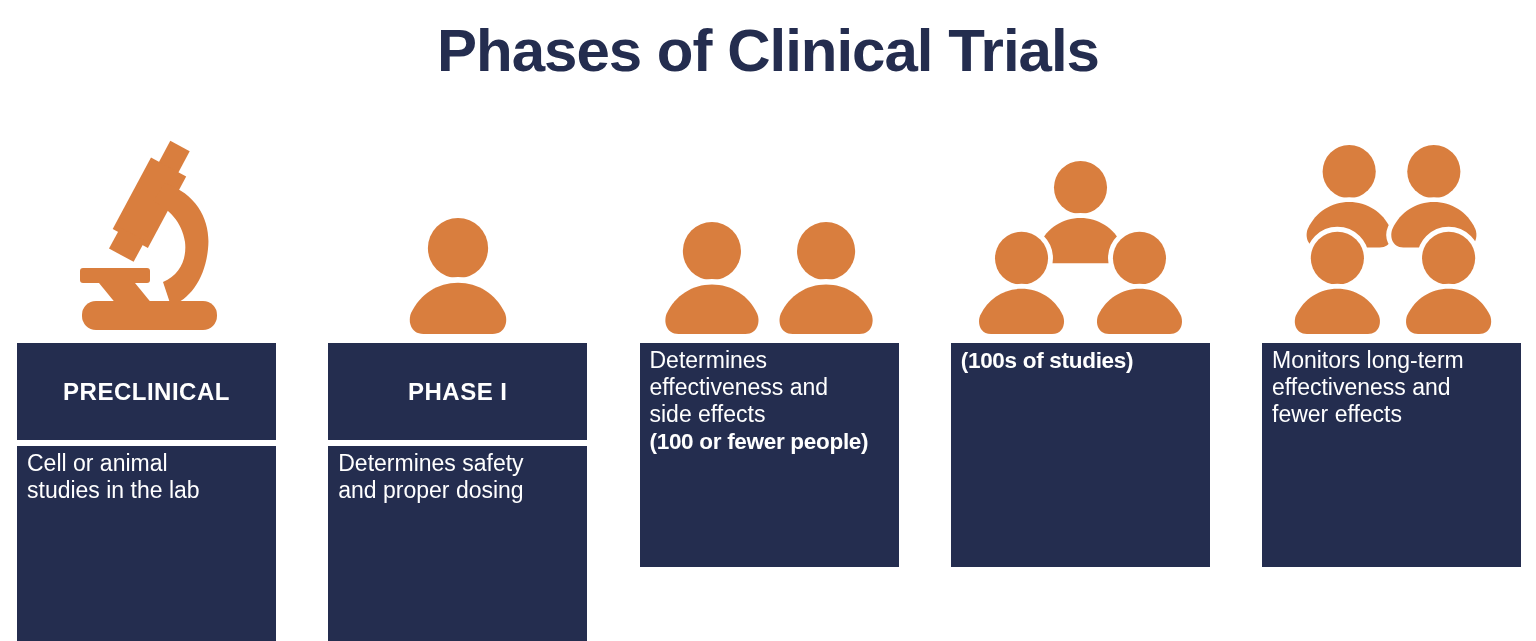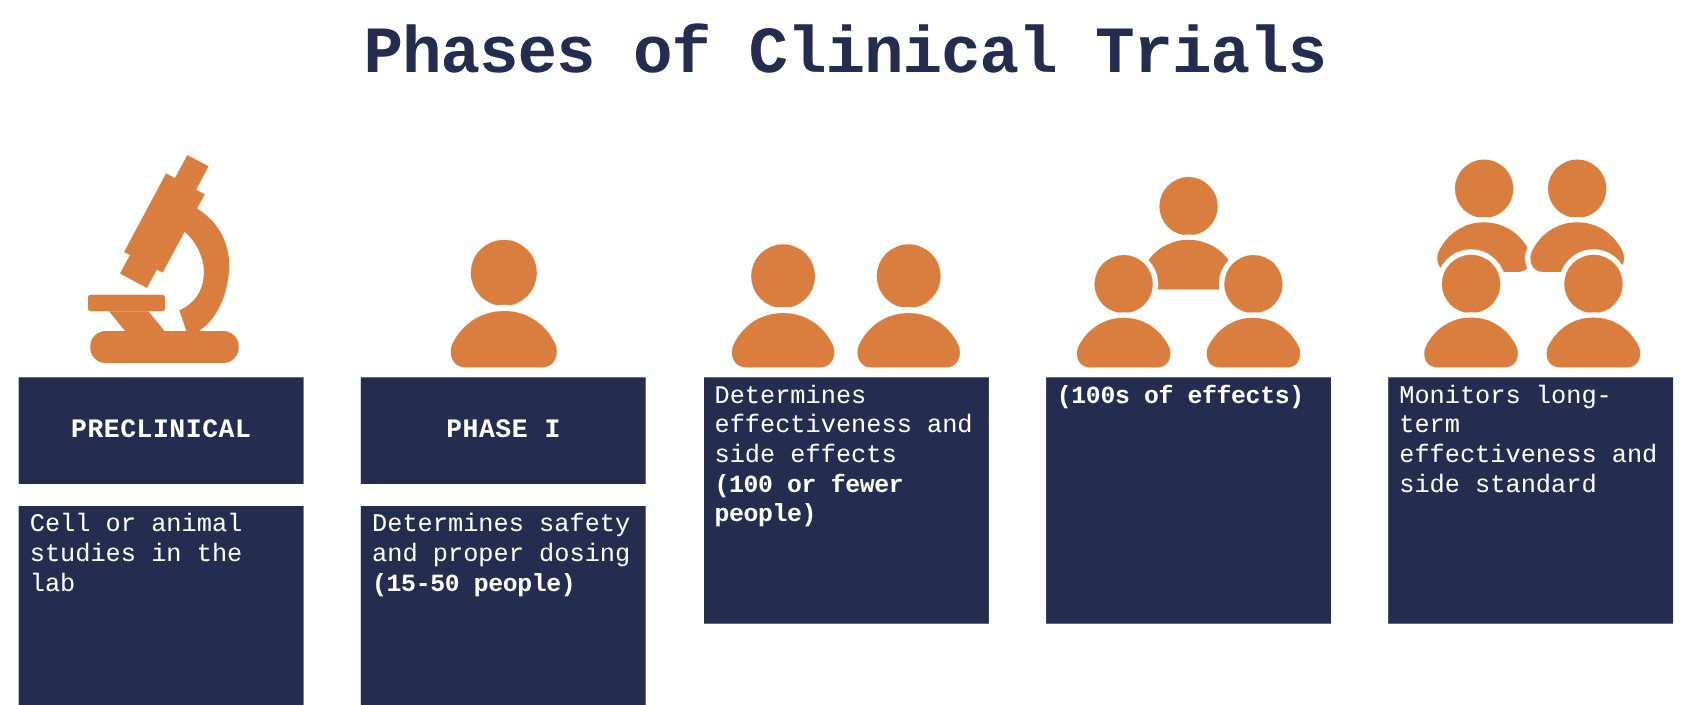--- a/index.html
+++ b/index.html
@@ -1,20 +1,20 @@
 <!DOCTYPE html>
 <html><head>
 <meta charset="utf-8">
 <style>
   html,body { margin:0; padding:0; background:#ffffff; }
   .page {
     position:relative;
     width:1536px; height:641px;
     background:#ffffff;
-    font-family:Liberation Mono, monospace;
+    font-family:Liberation Sans, sans-serif;
     overflow:hidden;
   }
   .title {
     position:absolute; top:16px; left:0; right:0;
     text-align:center;
     font-size:60px; font-weight:bold; letter-spacing:-1px;
     color:#242d4f;
   }
   .columns {
     position:absolute; top:120px; left:17px; width:1504px;
@@ -28,21 +28,21 @@
   }
   .icon-area svg { overflow:visible; display:block; }
   .person-glyph {
     fill:#d97e3e;
     stroke:#ffffff; stroke-width:10; paint-order:stroke;
     stroke-linejoin:round;
   }
   .header-box {
     height:97px; background:#242d4f;
     display:flex; align-items:center; justify-content:center;
-    margin-bottom:20px;
+    margin-bottom:6px;
   }
   .header-label {
     color:#ffffff; font-size:24px; font-weight:bold; letter-spacing:0.5px;
   }
   .body-box {
     height:224px; background:#242d4f; box-sizing:border-box;
     padding:4px 10px 0;
     color:#ffffff; text-align:left;
     font-size:23px; line-height:27px;
   }
@@ -96,21 +96,20 @@
         <svg width="112" height="116" viewBox="0 0 100 104">
           <use class="person-glyph" href="#person-glyph-def"></use>
         </svg>
       </div>
       <div class="header-box">
         <span class="header-label">PHASE I</span>
       </div>
       <div class="body-box">
         <div class="desc">Determines safety
 and proper dosing</div>
-        <div class="population">(15-50 people)</div>
       </div>
     </div>
 
     <div class="column">
       <div class="icon-area">
         <svg width="222" height="112" viewBox="0 0 206 104">
           <use class="person-glyph" href="#person-glyph-def"></use>
           <use class="person-glyph" href="#person-glyph-def" transform="translate(106,0)"></use>
         </svg>
       </div>
@@ -124,34 +123,34 @@
 
     <div class="column">
       <div class="icon-area">
         <svg width="217" height="173" viewBox="0 0 220 176">
           <use class="person-glyph" href="#person-glyph-def" transform="translate(60,0)"></use>
           <use class="person-glyph" href="#person-glyph-def" transform="translate(0,72)"></use>
           <use class="person-glyph" href="#person-glyph-def" transform="translate(120,72)"></use>
         </svg>
       </div>
       <div class="body-box">
-        <div class="population">(100s of effects)</div>
+        <div class="population">(100s of studies)</div>
       </div>
     </div>
 
     <div class="column">
       <div class="icon-area">
         <svg width="220" height="189" viewBox="0 0 223 192">
           <use class="person-glyph" href="#person-glyph-def" transform="translate(18,0)"></use>
           <use class="person-glyph" href="#person-glyph-def" transform="translate(104,0)"></use>
           <use class="person-glyph" href="#person-glyph-def" transform="translate(6,88)"></use>
           <use class="person-glyph" href="#person-glyph-def" transform="translate(119,88)"></use>
         </svg>
       </div>
       <div class="body-box">
         <div class="desc">Monitors long-term
 effectiveness and
-side standard</div>
+fewer effects</div>
       </div>
     </div>
 
   </div>
 </div>
 
 </body></html>

